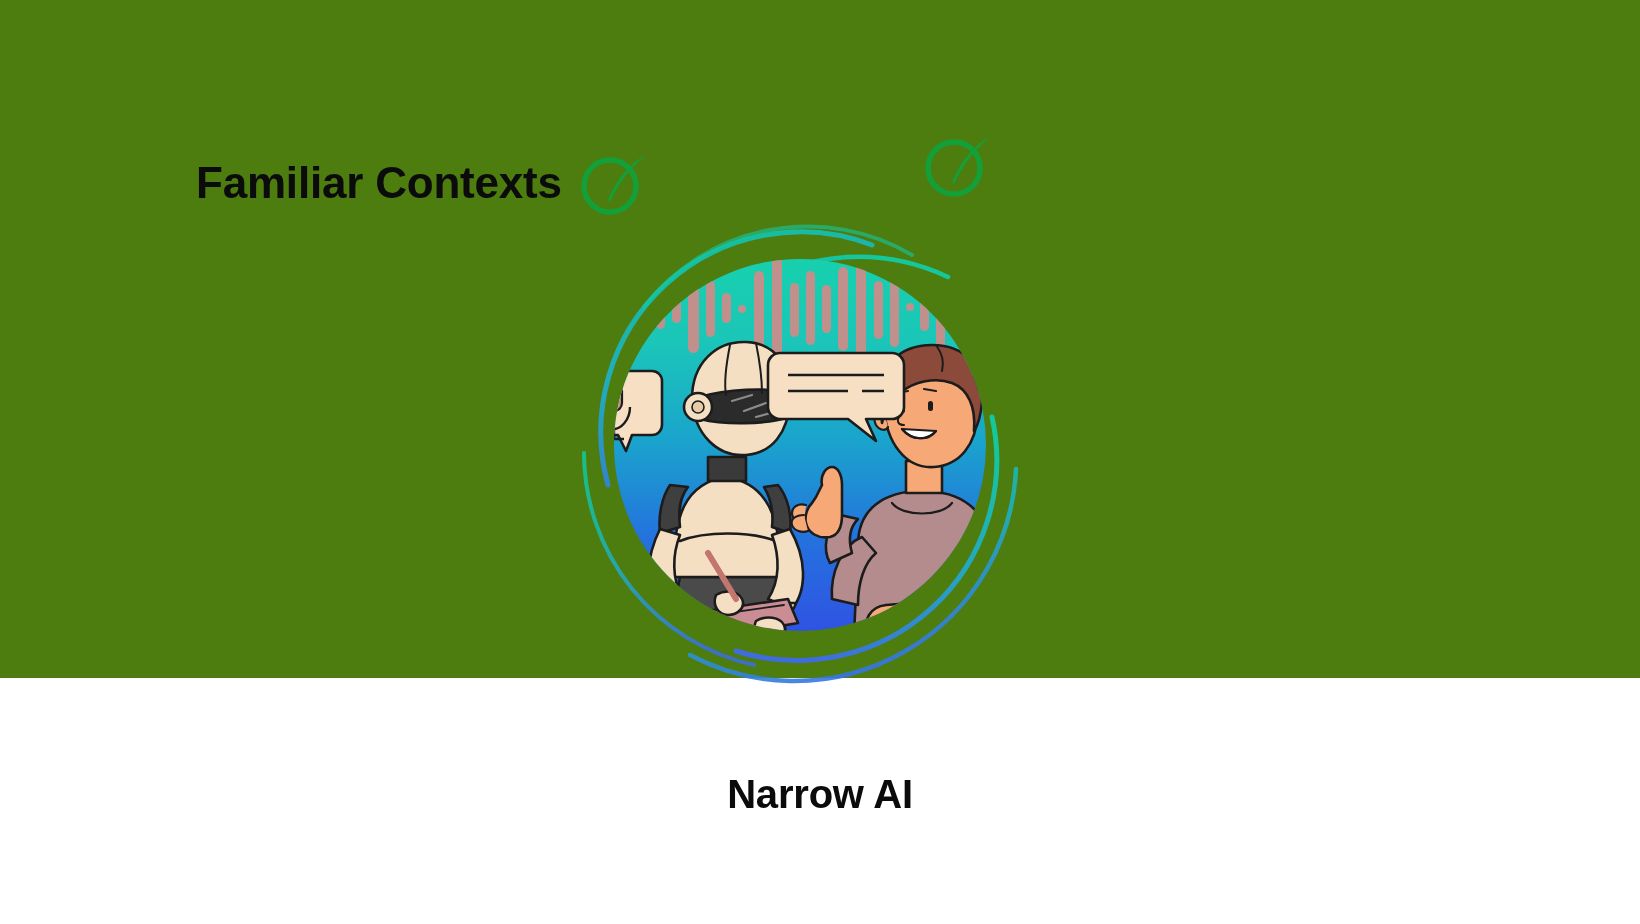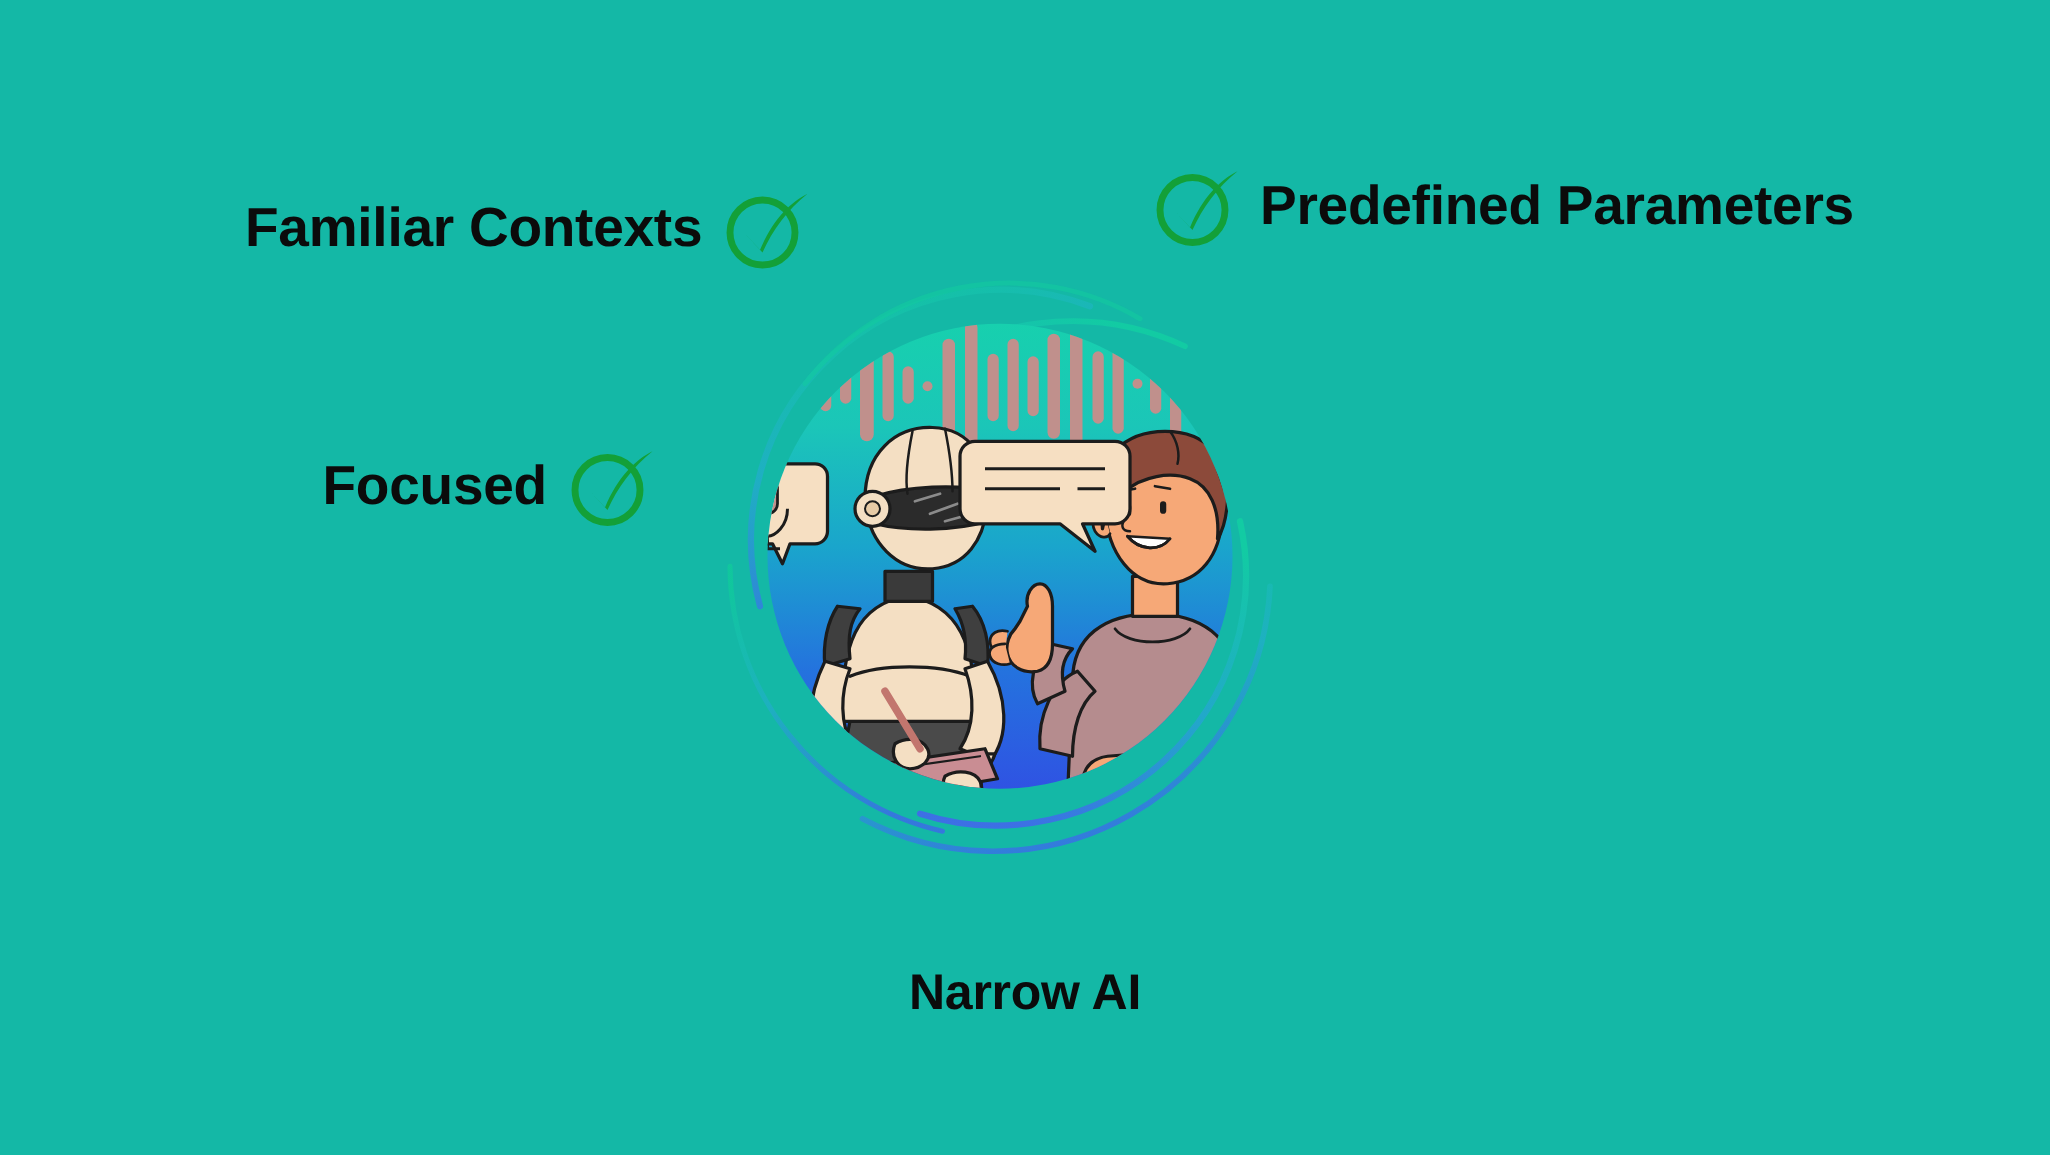--- a/index.html
+++ b/index.html
@@ -1,19 +1,19 @@
 <!DOCTYPE html>
 <html><head>
 <meta charset="utf-8">
 <style>
   * { margin:0; padding:0; box-sizing:border-box; }
   html,body { width:1640px; height:924px; background:#ffffff; overflow:hidden; }
   body { font-family:"Liberation Sans", sans-serif; position:relative; }
 
-  #stage { position:absolute; inset:0; width:1640px; height:924px; background:#14b8a6; }
+  #stage { position:absolute; inset:0; width:1640px; height:678px; background:#4d7c0f; }
 
   
   .feature { position:absolute; display:flex; align-items:center; gap:14px; }
   .feature .ftext {
     font-weight:700; color:#0b0b0b; white-space:nowrap;
     letter-spacing:-0.2px; line-height:1;
   }
   .feature.lg .ftext { font-size:44px; }
   .feature.md .ftext { font-size:40px; }
 
@@ -207,34 +207,26 @@
   </div>
 
   <div class="feature lg" id="f-familiar">
     <span class="ftext">Familiar Contexts</span>
     <svg class="chk" width="74" height="74" viewBox="0 0 74 74">
       <circle cx="34" cy="40" r="26" fill="none" stroke="#13A038" stroke-width="5.5"></circle>
       <path d="M19 40 L32 54 C42 30 56 16 70 9 C54 22 42 38 34 56 Z" fill="#13A038"></path>
     </svg>
   </div>
 
-  <div class="feature lg" id="f-focused">
-    <span class="ftext">Focused</span>
+
+
+  <div class="feature lg" id="f-predefined">
     <svg class="chk" width="74" height="74" viewBox="0 0 74 74">
       <circle cx="34" cy="40" r="26" fill="none" stroke="#13A038" stroke-width="5.5"></circle>
       <path d="M19 40 L32 54 C42 30 56 16 70 9 C54 22 42 38 34 56 Z" fill="#13A038"></path>
     </svg>
   </div>
 
 
-  <div class="feature lg" id="f-predefined">
-    <svg class="chk" width="74" height="74" viewBox="0 0 74 74">
-      <circle cx="34" cy="40" r="26" fill="none" stroke="#13A038" stroke-width="5.5"></circle>
-      <path d="M19 40 L32 54 C42 30 56 16 70 9 C54 22 42 38 34 56 Z" fill="#13A038"></path>
-    </svg>
-    <span class="ftext">Predefined Parameters</span>
-  </div>
-
-
 
   <div id="title">Narrow AI</div>
 
 </div>
 
 </body></html>

